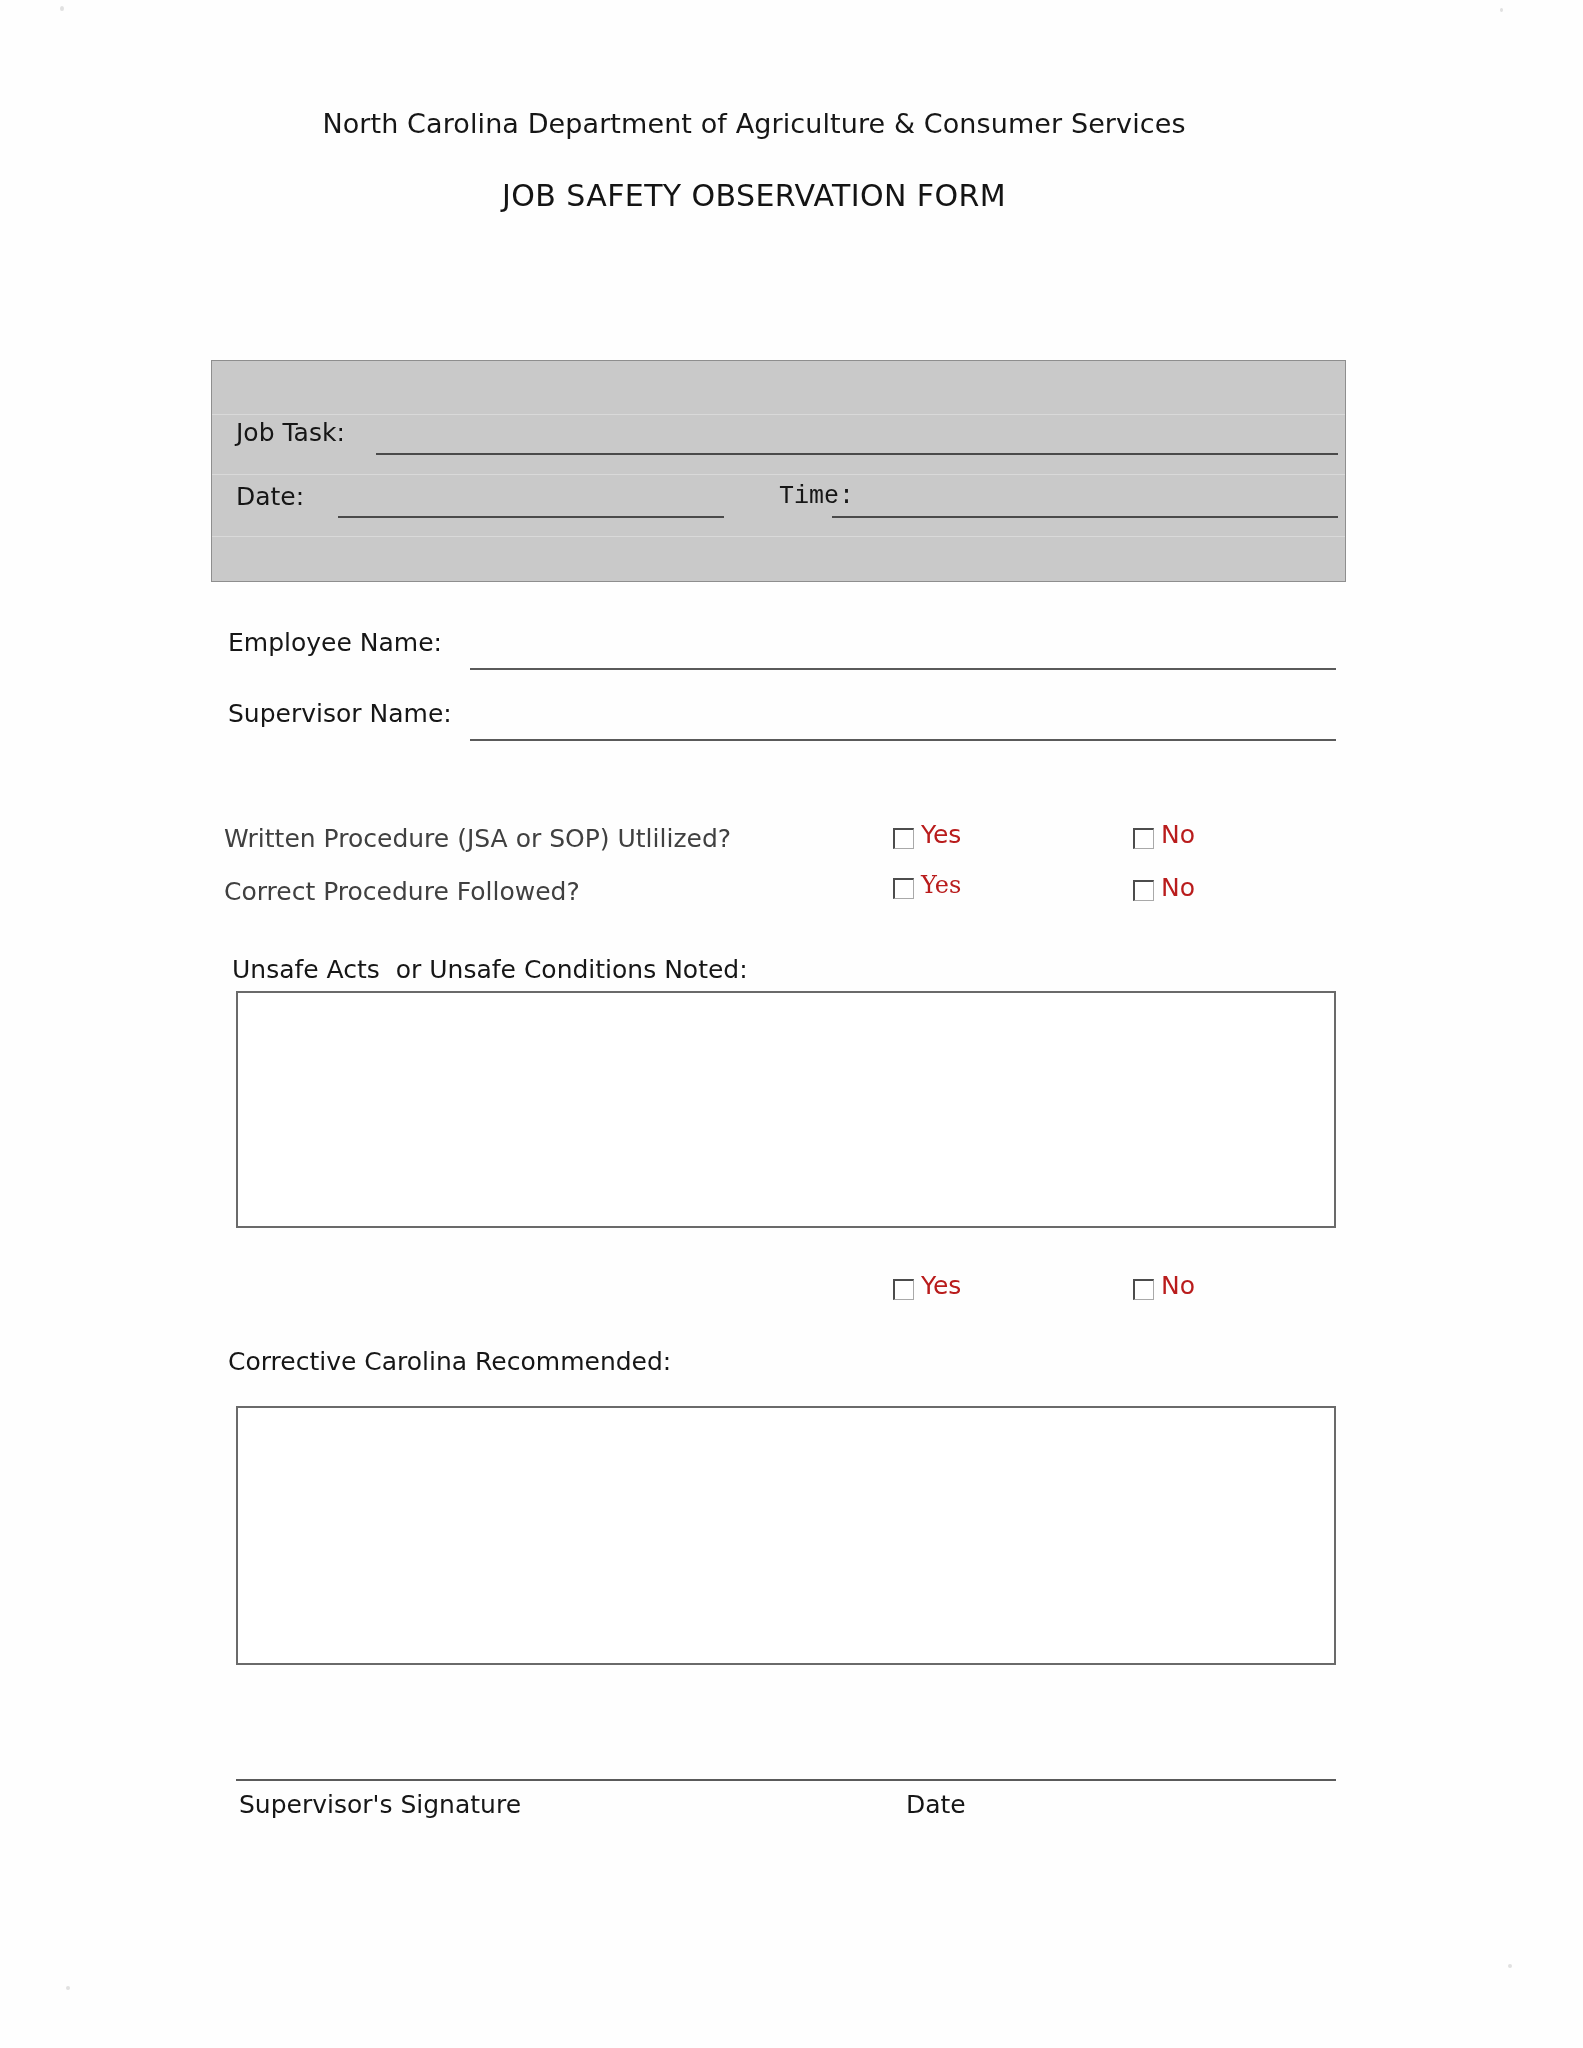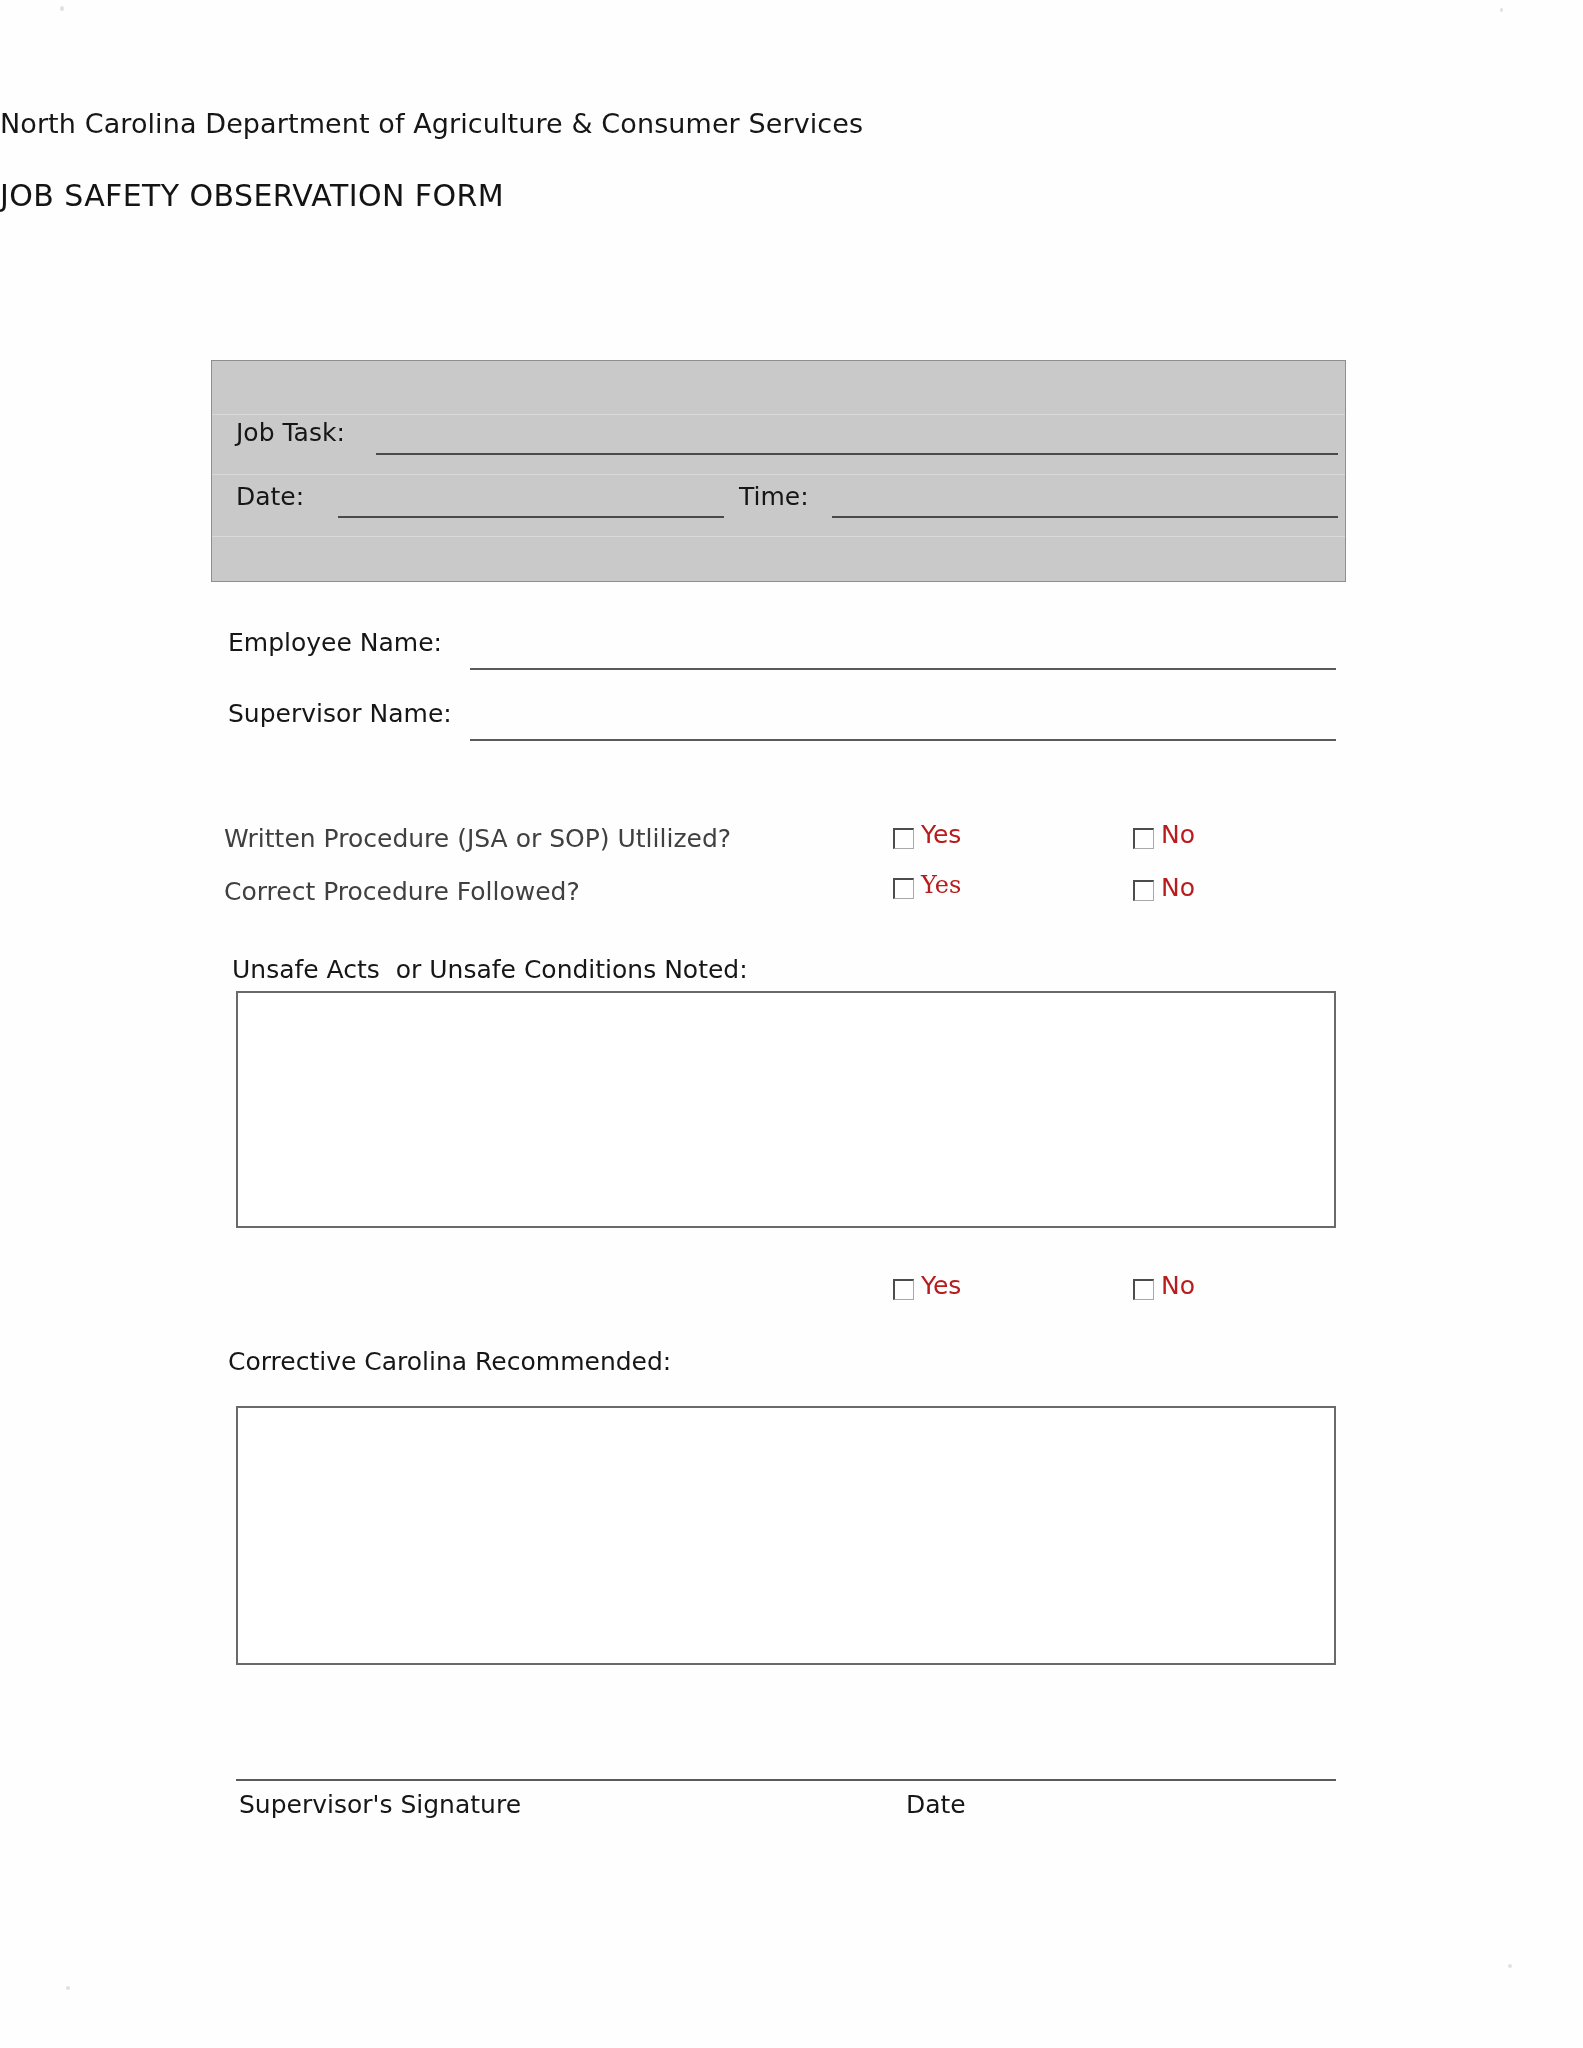--- a/index.html
+++ b/index.html
@@ -30,21 +30,21 @@
     background: #c8c8c8;
     opacity: .55;
     border-radius: 50%;
   }
 
   
   .doc-title-wrap {
     position: absolute;
     left: 0;
     width: 1508px;
-    text-align: left;
+    text-align: center;
   }
   .title-agency {
     top: 108px;
     font-size: 27px;
     letter-spacing: .1px;
     color: #161616;
     font-family: "DejaVu Sans", sans-serif;
     font-weight: 400;
   }
   .title-form {
@@ -184,21 +184,21 @@
     <div class="gray-row" style="top:113px;"></div>
     <div class="gray-row" style="top:175px;"></div>
   </div>
 
   <div class="fld-label" style="left:236px;top:418px;">Job Task:</div>
   <div class="rule" style="left:376px;top:453px;width:962px;"></div>
 
   <div class="fld-label" style="left:236px;top:482px;">Date:</div>
   <div class="rule" style="left:338px;top:516px;width:386px;"></div>
 
-  <div class="fld-label" style="left:739px;top:482px;">Time:</div>
+  <div class="fld-label" style="left:779px;top:482px;font-family:Liberation Mono, monospace;">Time:</div>
   <div class="rule" style="left:832px;top:516px;width:506px;"></div>
 
   <div class="name-label" style="left:228px;top:628px;">Employee Name:</div>
   <div class="rule-thin" style="left:470px;top:668px;width:866px;"></div>
 
   <div class="name-label" style="left:228px;top:699px;">Supervisor Name:</div>
   <div class="rule-thin" style="left:470px;top:739px;width:866px;"></div>
 
   <div class="question" style="left:224px;top:824px;">Written Procedure (JSA or SOP) Utlilized?</div>
 

